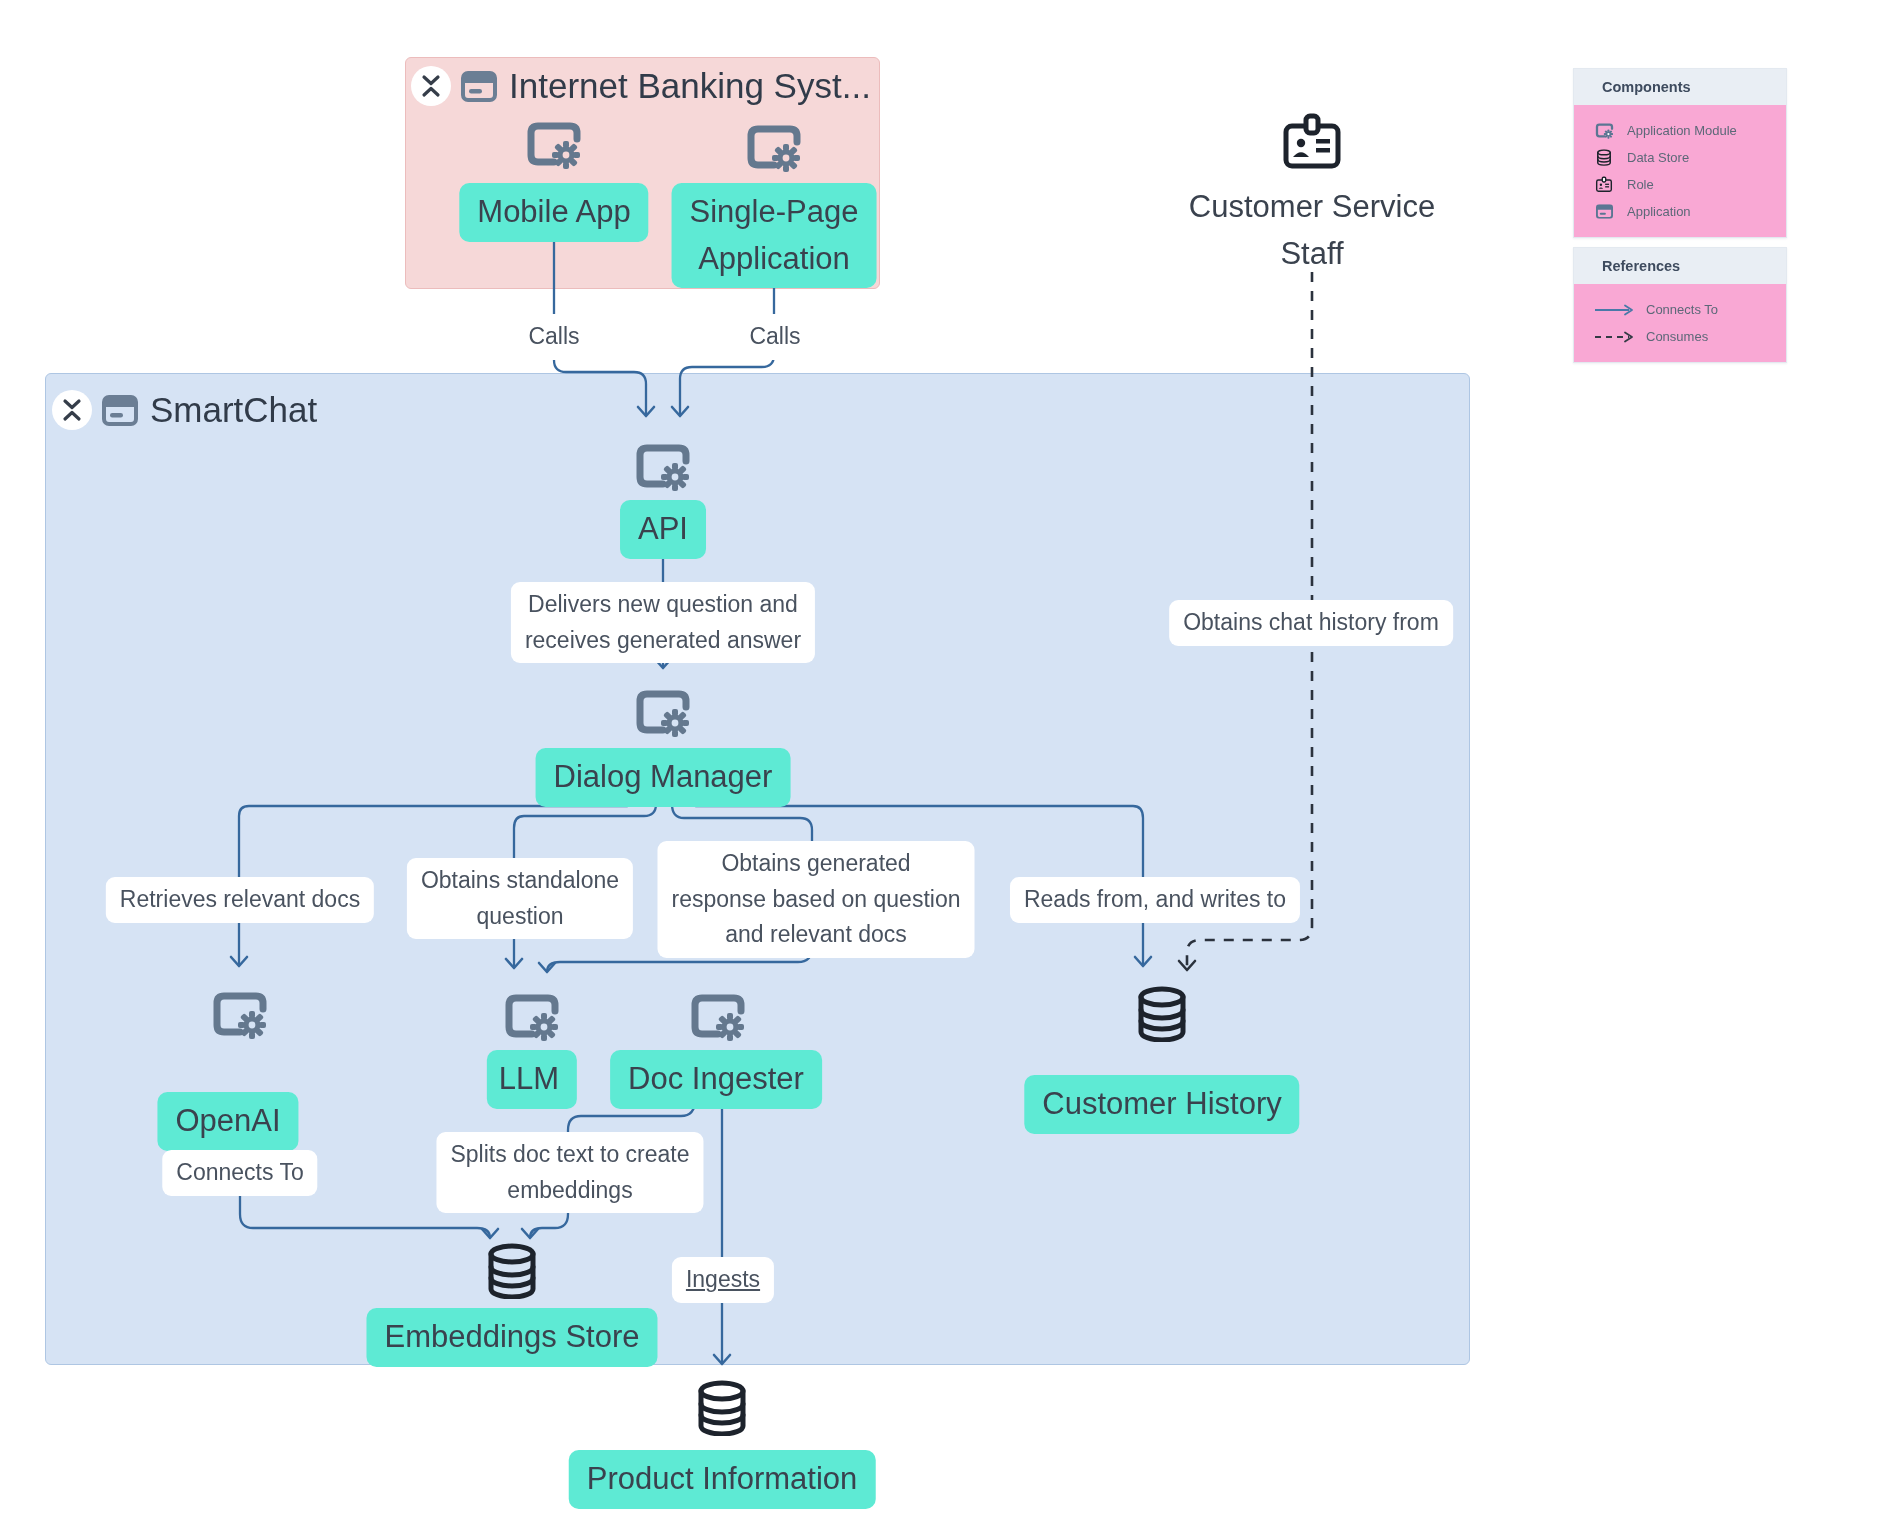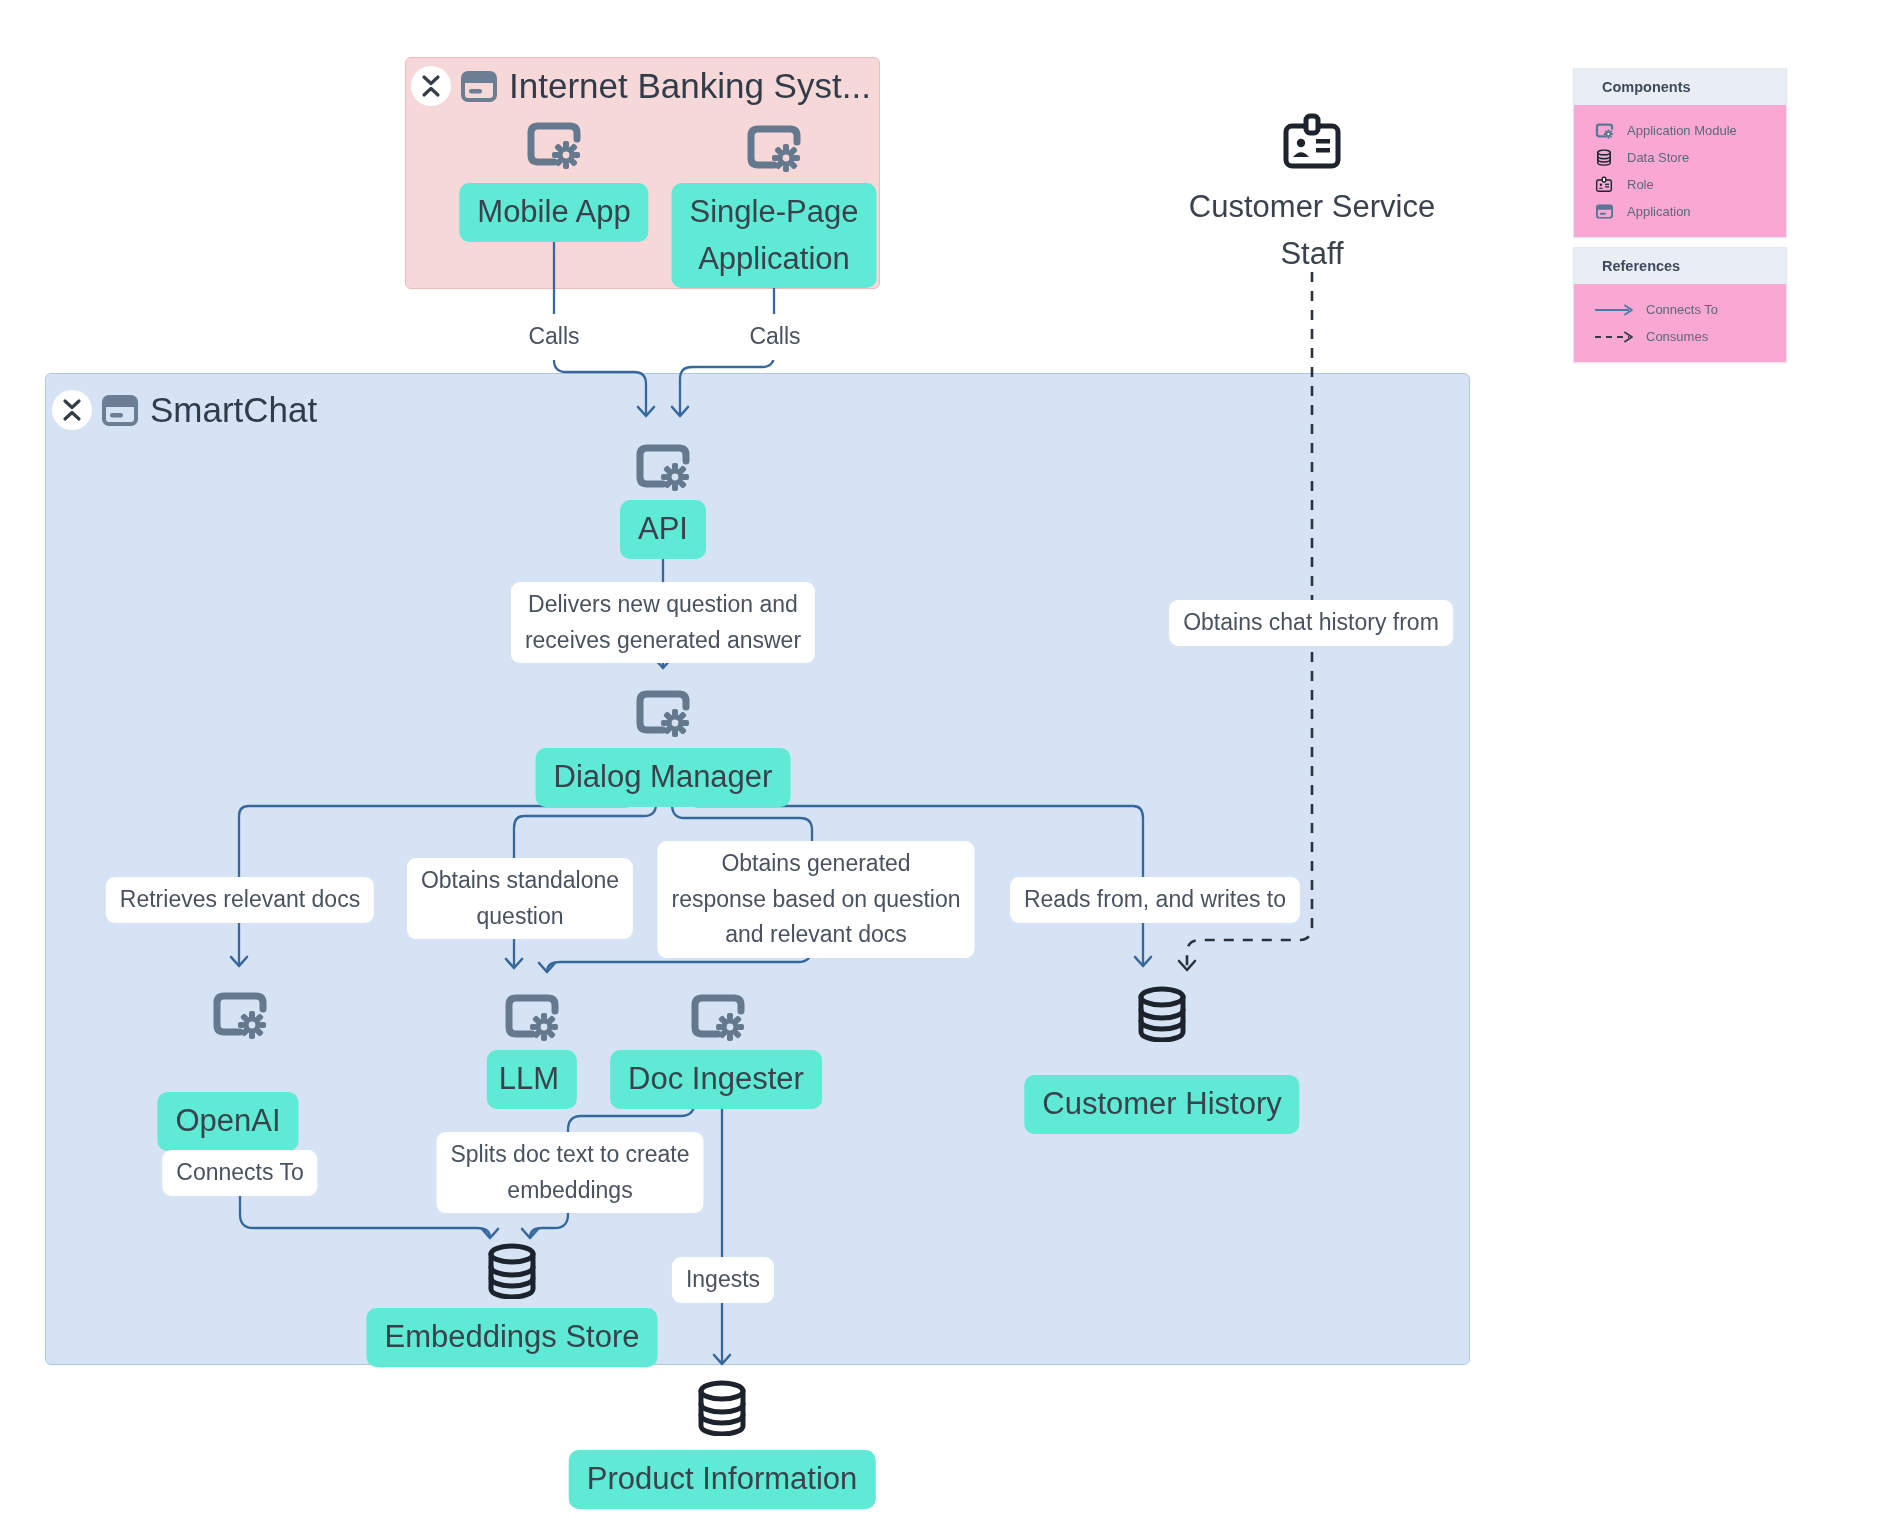--- a/index.html
+++ b/index.html
@@ -199,21 +199,21 @@
   <div class="edge-label" style="left:240px;top:877px;">Retrieves relevant docs</div>
   <div class="edge-label" style="left:520px;top:858px;">Obtains standalone
 question</div>
   <div class="edge-label" style="left:816px;top:841px;">Obtains generated
 response based on question
 and relevant docs</div>
   <div class="edge-label" style="left:1155px;top:877px;">Reads from, and writes to</div>
   <div class="edge-label" style="left:240px;top:1150px;">Connects To</div>
   <div class="edge-label" style="left:570px;top:1132px;">Splits doc text to create
 embeddings</div>
-  <div class="edge-label" style="left:723px;top:1257px;">Ingests</div>
+  <div class="edge-label" style="left:723px;top:1257px;text-decoration:underline;">Ingests</div>
 
   <div class="legend-card" style="top:68px;">
     <div class="legend-header">Components</div>
     <div class="legend-body">
       <div class="legend-row">
         <span class="li-icon">
             <svg width="19" height="17" viewBox="0 0 58 52" style="color:#5b7693;--hole:#fff">
               <use href="#sym-module"></use>
             </svg>
           </span>

